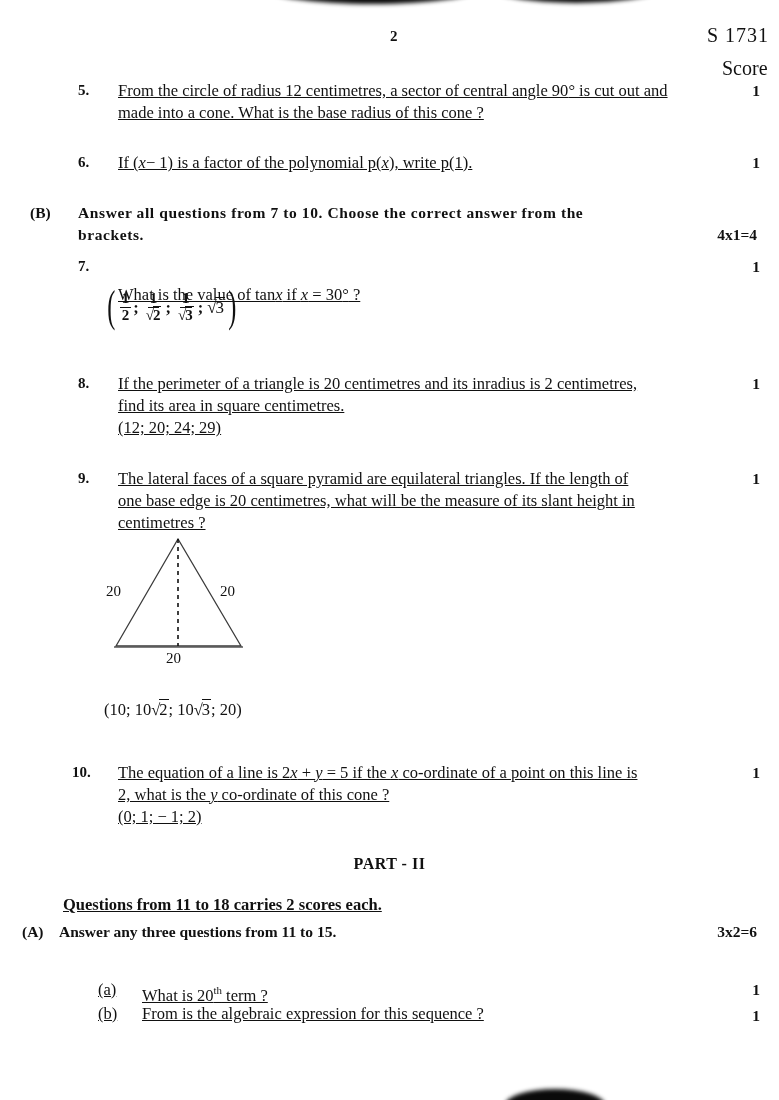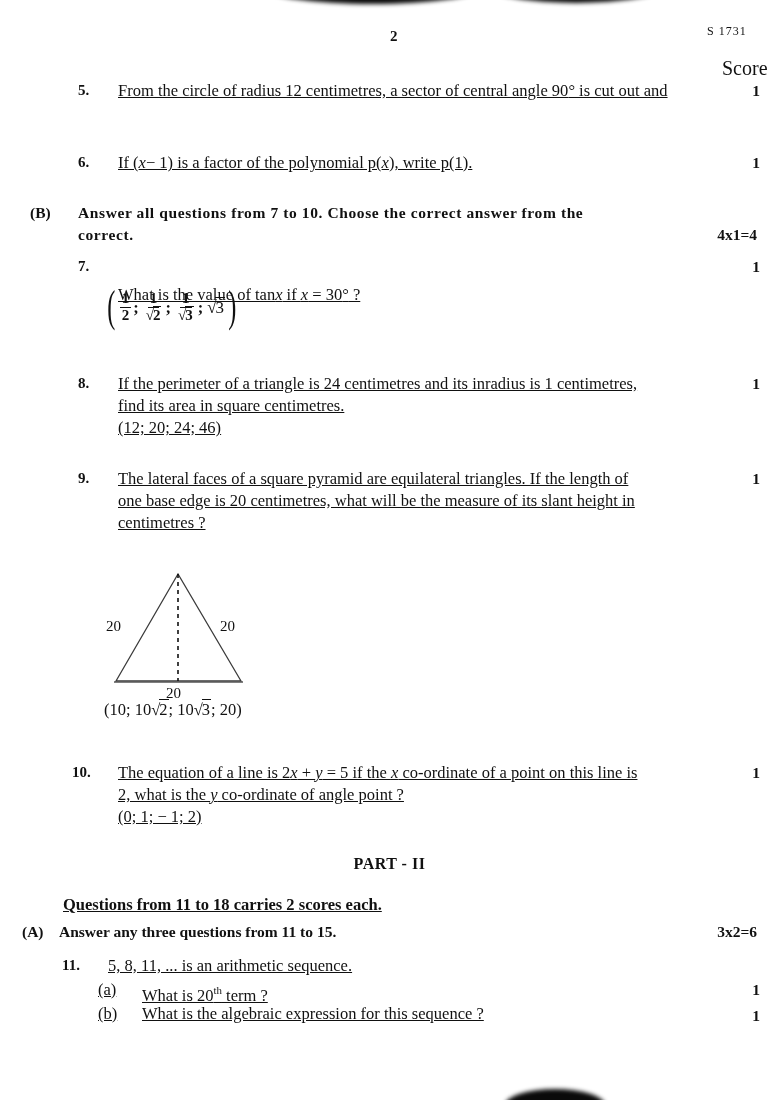--- a/index.html
+++ b/index.html
@@ -76,21 +76,21 @@
   
   #page-number {
     position: absolute;
     left: 390px; top: 28px;
     font-weight: bold;
     font-size: 15px;
   }
   #paper-code {
     position: absolute;
     left: 707px; top: 24px;
-    font-size: 12px;
+    font-size: 20px;
     letter-spacing: 1px;
   }
   #score-header {
     position: absolute;
     left: 722px; top: 57px;
     font-size: 20px;
   }
 
   
   .frac {
@@ -153,21 +153,21 @@
     text-align: center;
     font-weight: bold;
     font-size: 16px;
     letter-spacing: 0.5px;
   }
 
   
   #triangle-figure {
     position: absolute;
     left: 100px;
-    top: 565px;
+    top: 530px;
     width: 170px;
     height: 140px;
   }
   .fig-label {
     position: absolute;
     font-size: 15px;
   }
 </style>
 </head>
 <body>
@@ -179,36 +179,37 @@
 <div class="page">
 
   <div id="page-number">2</div>
   <div id="paper-code">S 1731</div>
   <div id="score-header">Score</div>
 
   <div class="row" style="left:78px; top:80px; width:640px;">
     <div class="qnum" style="width:40px;">5.</div>
     <div class="body-text" style="width:585px;">
       <span>From the circle of radius 12 centimetres, a sector of central angle 90</span><span>°</span><span> is cut out and</span><br>
+      <span>made into a cone.  What is the base radius of this cone ?</span>
     </div>
   </div>
   <div class="mark" style="top:80px;">1</div>
 
   <div class="row" style="left:78px; top:152px; width:640px;">
     <div class="qnum" style="width:40px;">6.</div>
     <div class="body-text" style="width:585px;">
       <span>If (</span><span class="ital">x</span><span>− 1) is a factor of the polynomial p(</span><span class="ital">x</span><span>), write p(1).</span>
     </div>
   </div>
   <div class="mark" style="top:152px;">1</div>
 
   <div class="sect-label" style="left:30px; top:202px;">(B)</div>
   <div class="sect-label" style="left:78px; top:202px; width:640px; letter-spacing:0.6px;">
     <span>Answer all questions from 7 to 10.  Choose the correct answer from the</span><br>
-    <span>correct.</span>
+    <span>brackets.</span>
   </div>
   <div class="mark" style="top:224px; right:22px;">4x1=4</div>
 
   <div class="row" style="left:78px; top:256px; width:640px;">
     <div class="qnum" style="width:40px;">7.</div>
     <div class="body-text" style="width:585px;margin-top:28px;">
       <span>What is the value of tan</span><span class="ital">x</span><span> if </span><span class="ital">x</span><span> = 30</span><span>°</span><span> ?</span>
     </div>
   </div>
   <div class="mark" style="top:256px;">1</div>
@@ -230,23 +231,23 @@
       <span class="den sqrt">√<span class="radicand">3</span></span>
     </span>
     <span class="sep">;</span>
     <span class="sqrt" style="font-size:17px;">√<span class="radicand">3</span></span>
     <span class="bigparen">)</span>
   </div>
 
   <div class="row" style="left:78px; top:373px; width:640px;">
     <div class="qnum" style="width:40px;">8.</div>
     <div class="body-text" style="width:585px;">
-      <span>If the perimeter of a triangle is 24 centimetres and its inradius is 1 centimetres,</span><br>
+      <span>If the perimeter of a triangle is 20 centimetres and its inradius is 2 centimetres,</span><br>
       <span>find its area in square centimetres.</span><br>
-      <span>(12; 20; 24; 46)</span>
+      <span>(12; 20; 24; 29)</span>
     </div>
   </div>
   <div class="mark" style="top:373px;">1</div>
 
   <div class="row" style="left:78px; top:468px; width:640px;">
     <div class="qnum" style="width:40px;">9.</div>
     <div class="body-text" style="width:585px;">
       <span>The lateral faces of a square pyramid are equilateral triangles.  If the  length of</span><br>
       <span>one base edge is 20 centimetres, what will be the measure of its slant height in</span><br>
       <span>centimetres ?</span>
@@ -270,45 +271,41 @@
       <span class="sqrt">√<span class="radicand">2</span></span>
       <span>; 10</span>
       <span class="sqrt">√<span class="radicand">3</span></span>
       <span>; 20)</span>
   </div>
 
   <div class="row" style="left:72px; top:762px; width:650px;">
     <div class="qnum" style="width:46px;">10.</div>
     <div class="body-text" style="width:585px;">
       <span>The equation of a line is 2</span><span class="ital">x</span><span> + </span><span class="ital">y</span><span> = 5 if the </span><span class="ital">x</span><span> co-ordinate of a point on this line is</span><br>
-      <span>2, what is the </span><span class="ital">y</span><span> co-ordinate  of angle point ?</span><br>
+      <span>2, what is the </span><span class="ital">y</span><span> co-ordinate  of this cone ?</span><br>
       <span>(0; 1; − 1; 2)</span>
     </div>
   </div>
   <div class="mark" style="top:762px;">1</div>
 
   <div class="center-head" style="top:855px;">PART - II</div>
   <div class="body-text" style="position:absolute; left:63px; top:894px; font-weight:bold;">Questions from 11 to 18 carries 2 scores each.</div>
 
   <div class="sect-label" style="left:22px; top:921px;">(A)</div>
   <div class="sect-label" style="left:59px; top:921px;">Answer any three questions from 11 to 15.</div>
   <div class="mark" style="top:921px; right:22px;">3x2=6</div>
 
-  <div class="row" style="left:62px; top:955px; width:660px;">
-    <div class="qnum" style="width:46px;">11.</div>
-    <div class="body-text" style="width:600px;">5, 8, 11, ... is an arithmetic sequence.</div>
-  </div>
 
   <div class="row" style="left:98px; top:979px; width:660px;">
     <div class="body-text" style="width:44px;">(a)</div>
     <div class="body-text" style="width:560px;">
       <span>What is 20</span><sup class="ord">th</sup><span> term ?</span>
     </div>
   </div>
   <div class="mark" style="top:979px;">1</div>
 
   <div class="row" style="left:98px; top:1003px; width:660px;">
     <div class="body-text" style="width:44px;">(b)</div>
-    <div class="body-text" style="width:560px;">What is the algebraic expression for this sequence ?</div>
+    <div class="body-text" style="width:560px;">From is the algebraic expression for this sequence ?</div>
   </div>
   <div class="mark" style="top:1005px;">1</div>
 
 </div>
 
 </body></html>

